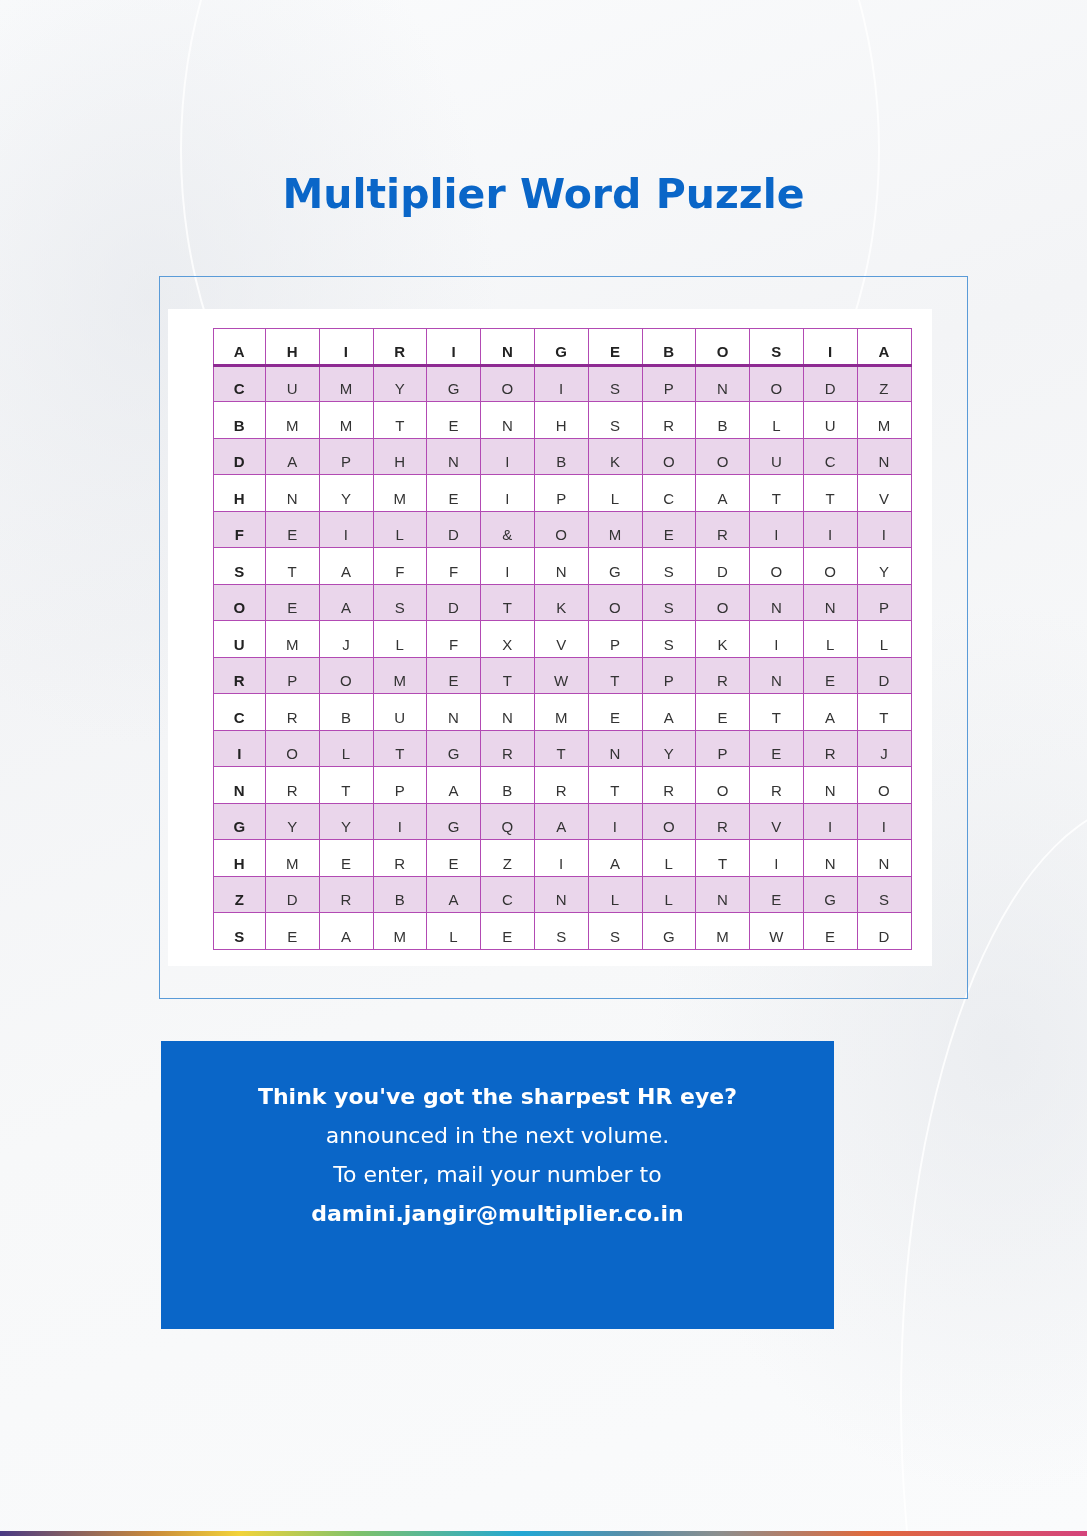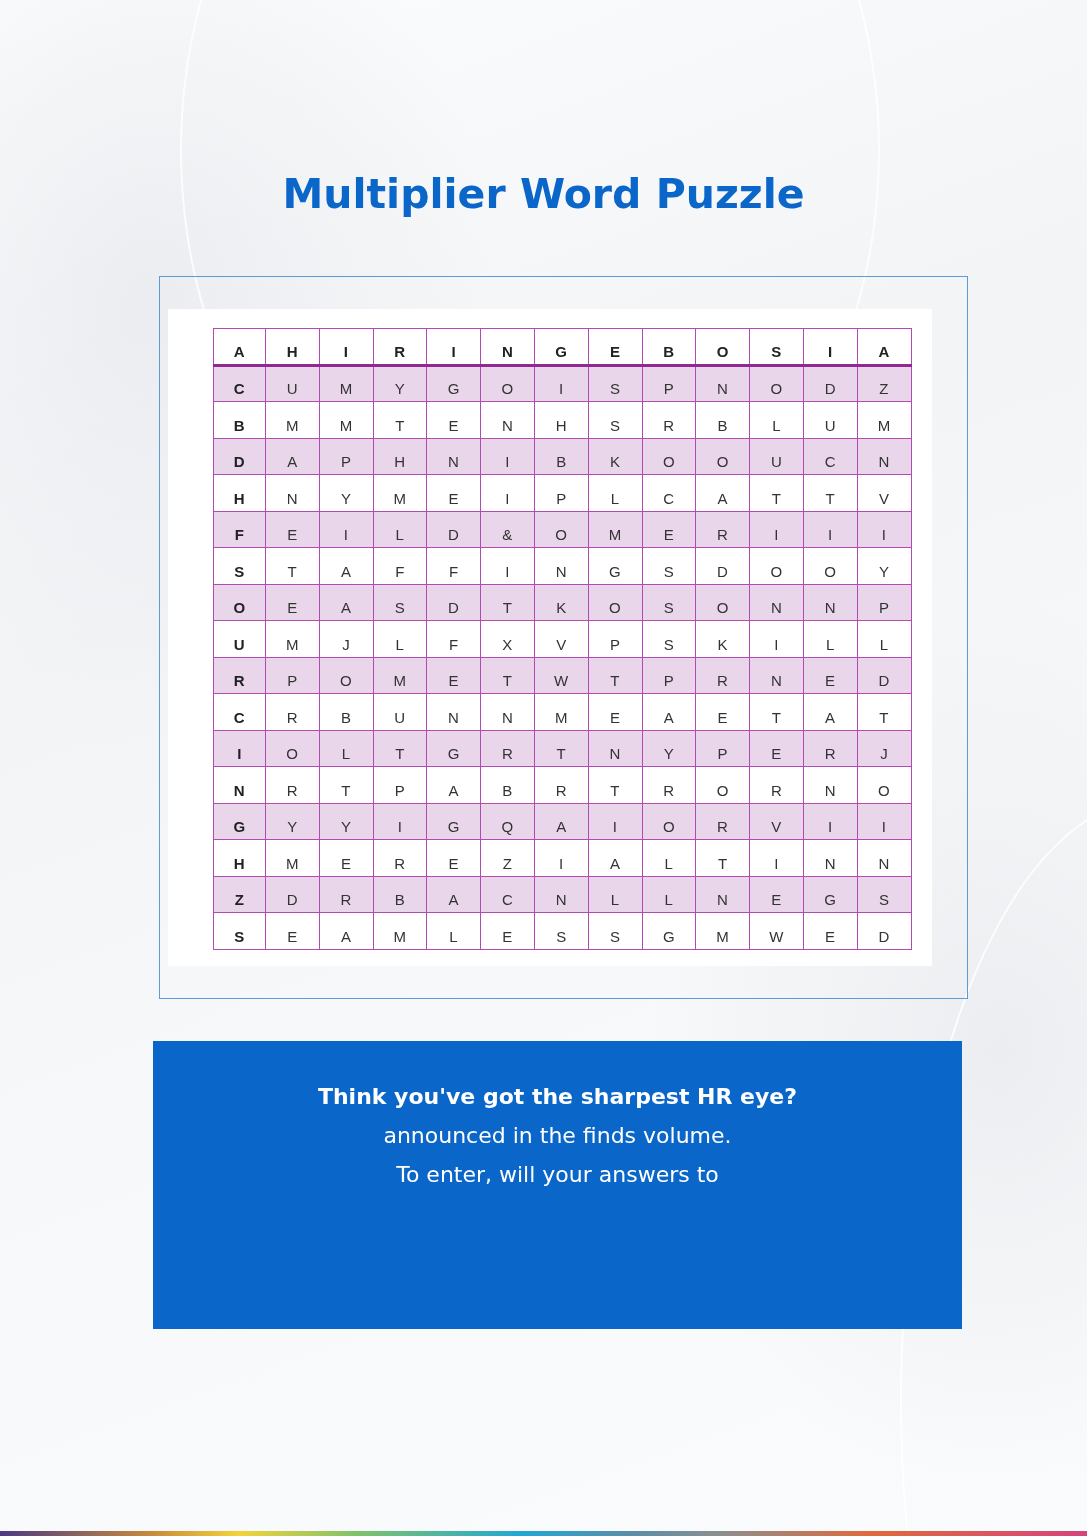--- a/index.html
+++ b/index.html
@@ -42,21 +42,21 @@
     text-align: center; vertical-align: bottom;
     padding-bottom: 4px;
     font-family: "Liberation Sans", sans-serif;
     font-size: 15px; color: #333;
     letter-spacing: 0.5px;
   }
   table.grid td.first { font-weight: bold; color: #222; width: 52px; }
   table.grid tr.header td { font-weight: bold; color: #222; border-bottom: 3px solid #8e2a92; }
   table.grid tr.shade td { background: #ead6eb; }
   .info-box {
-    position: absolute; left: 153px; top: 1041px; width: 809px; height: 288px;
+    position: absolute; left: 161px; top: 1041px; width: 673px; height: 288px;
     background: #0a66c8; color: #ffffff;
     text-align: center;
     padding-top: 36px;
     font-family: "DejaVu Sans", sans-serif;
   }
   .info-box .line { font-size: 22px; line-height: 39px; }
   .info-box .bold { font-weight: bold; }
   .footer-bar {
     position: absolute; left: 0; bottom: 0; width: 1087px; height: 5px;
     background: linear-gradient(90deg, #4a3a84 0%, #c98a3a 14%, #f2d33a 22%, #7ec26b 33%, #22a7d4 48%, #5a8ea8 58%, #8b8f8f 66%, #e06a3c 80%, #d4447c 100%);
@@ -330,17 +330,18 @@
         <td>M</td>
         <td>W</td>
         <td>E</td>
         <td>D</td>
       </tr>
     </tbody>
 </table>
 
 <div class="info-box">
   <div class="line bold">Think you've got the sharpest HR eye?</div>
-  <div class="line">announced in the finds volume.</div>
-  <div class="line">To enter, will your answers to</div>
+  <div class="line">announced in the next volume.</div>
+  <div class="line">To enter, mail your number to</div>
+  <div class="line bold">damini.jangir@multiplier.co.in</div>
 </div>
 
 <div class="footer-bar"></div>
 
 </body></html>

